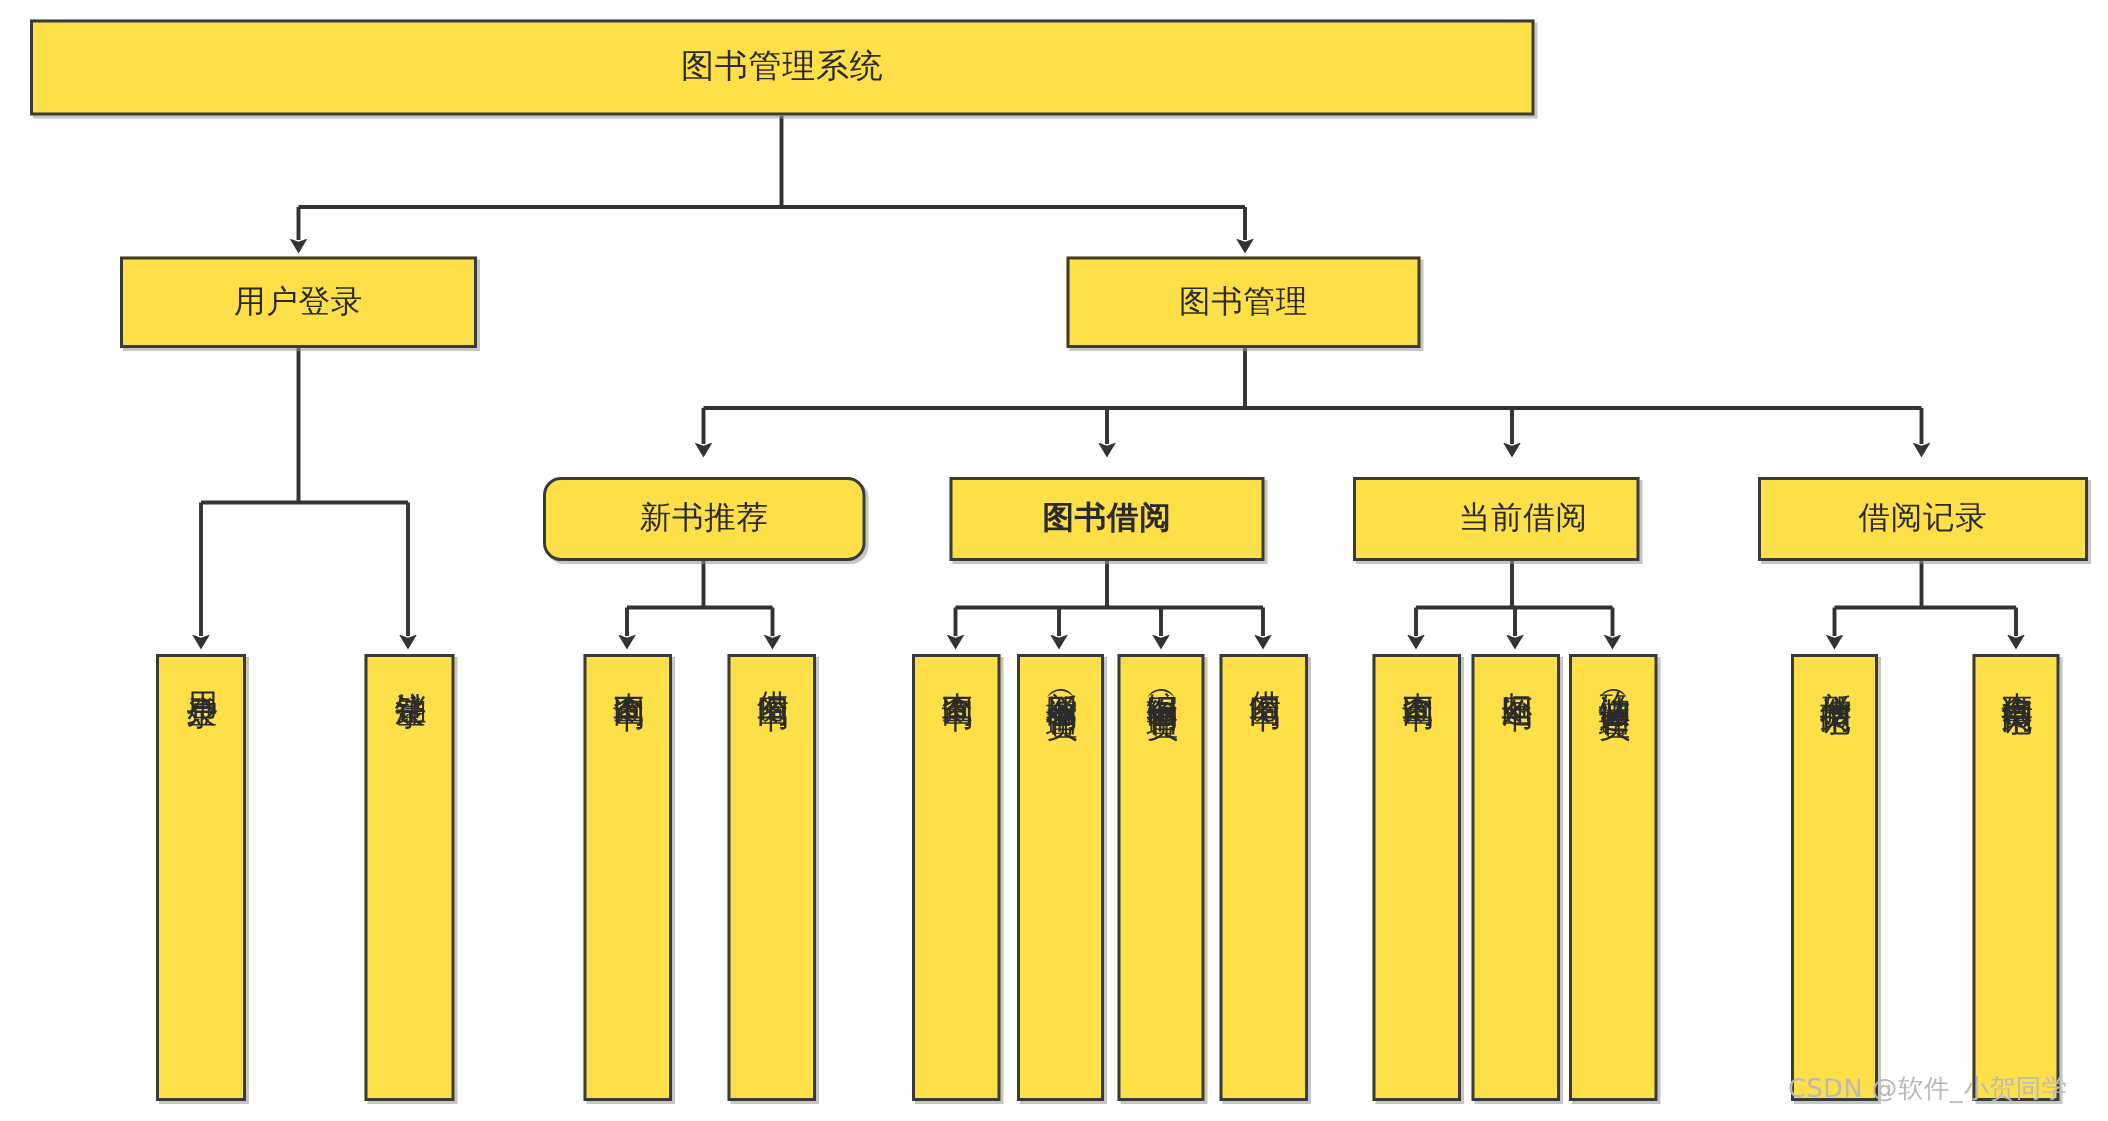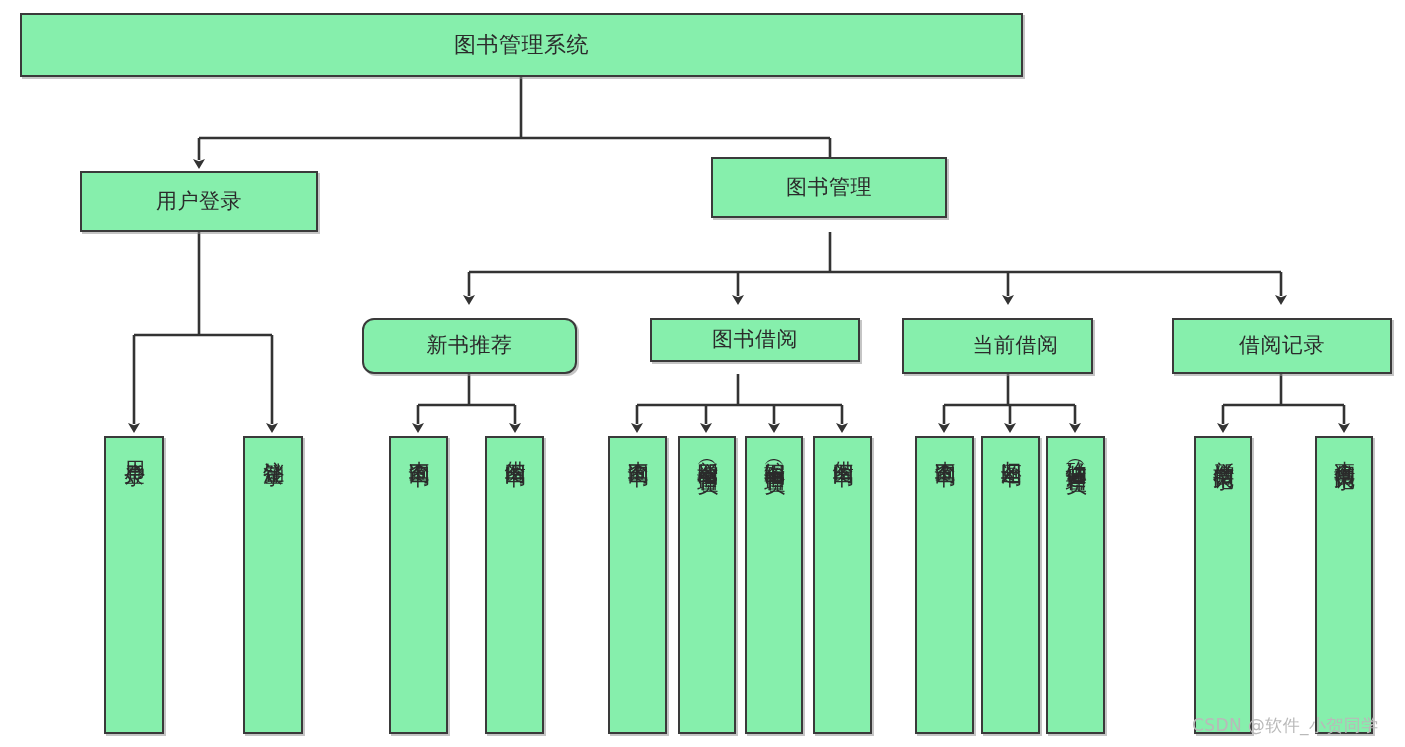--- a/index.html
+++ b/index.html
@@ -22,21 +22,21 @@
     position: absolute;
     left: 0;
     top: 0;
     width: 1405px;
     height: 747px;
     pointer-events: none;
   }
   .node {
     position: absolute;
     box-sizing: border-box;
-    background: #86efac;
+    background: #fde047;
     border: 2px solid #3a3a3a;
     box-shadow: 2px 2px 0 0 rgba(150,150,150,0.55);
     display: flex;
     align-items: center;
     justify-content: center;
     color: #2b2b2b;
     z-index: 2;
   }
   .node .lbl {
     display: block;
@@ -134,28 +134,28 @@
     </g>
   </svg>
 
   <div class="node h root" style="left:20px; top:13px; width:1003px; height:64px;">
     <span class="lbl">图书管理系统</span>
   </div>
 
   <div class="node h" style="left:80px; top:171px; width:238px; height:61px;">
     <span class="lbl">用户登录</span>
   </div>
-  <div class="node h" style="left:711px; top:157px; width:236px; height:61px;">
+  <div class="node h" style="left:711px; top:171px; width:236px; height:61px;">
     <span class="lbl">图书管理</span>
   </div>
 
   <div class="node h" style="left:362px; top:318px; width:215px; height:56px;border-radius:12px;">
     <span class="lbl">新书推荐</span>
   </div>
-  <div class="node h" style="left:650px; top:318px; width:210px; height:44px;">
+  <div class="node h" style="left:633px; top:318px; width:210px; height:56px;font-weight:bold;">
     <span class="lbl">图书借阅</span>
   </div>
   <div class="node h" style="left:902px; top:318px; width:191px; height:56px;padding-left:36px;">
     <span class="lbl">当前借阅</span>
   </div>
   <div class="node h" style="left:1172px; top:318px; width:220px; height:56px;">
     <span class="lbl">借阅记录</span>
   </div>
 
   <div class="node v" style="left:104px; top:436px; width:60px; height:298px;">

